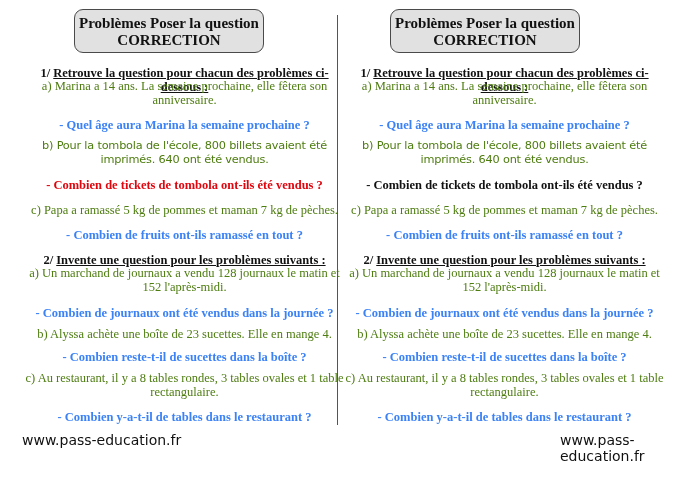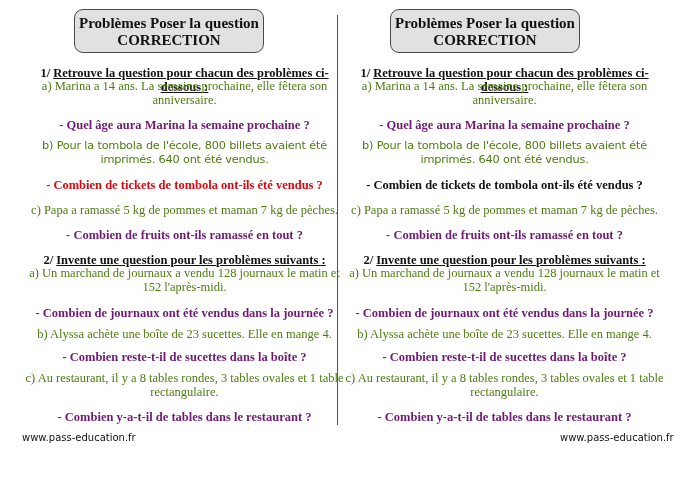--- a/index.html
+++ b/index.html
@@ -31,40 +31,40 @@
 
     .content { position: absolute; top: 66px; left: 0; width: 325px; font-size: 12.5px; line-height: 14px; }
 
     .section-head { font-weight: bold; color: #111; }
     .section-head .u { text-decoration: underline; }
 
     .problem { color: #4d7c0f; }
     .problem.alt-font { font-family: "DejaVu Sans", sans-serif; font-size: 11.3px; letter-spacing: -0.2px; }
 
     .question { font-weight: bold; font-size: 12.5px; }
-    .q-dark { color: #701a75; }
+    .q-dark { color: #3b82f6; }
     .q-bright { color: #e0060e; }
     .q-black { color: #111; }
 
     .row { position: absolute; left: 0; width: 325px; text-align: center; }
 
     .divider {
       position: absolute;
       left: 337px;
       top: 15px;
       width: 1px;
       height: 410px;
       background: #555;
     }
 
     .footer {
       position: absolute;
       top: 432px;
       font-family: "DejaVu Sans", sans-serif;
-      font-size: 10px;
+      font-size: 14px;
       color: #111;
     }
     .footer-left { left: 22px; }
     .footer-right { left: 560px; }
   </style>
 </head>
 <body>
 
 <div class="column col-left">
   <div class="title-box">

